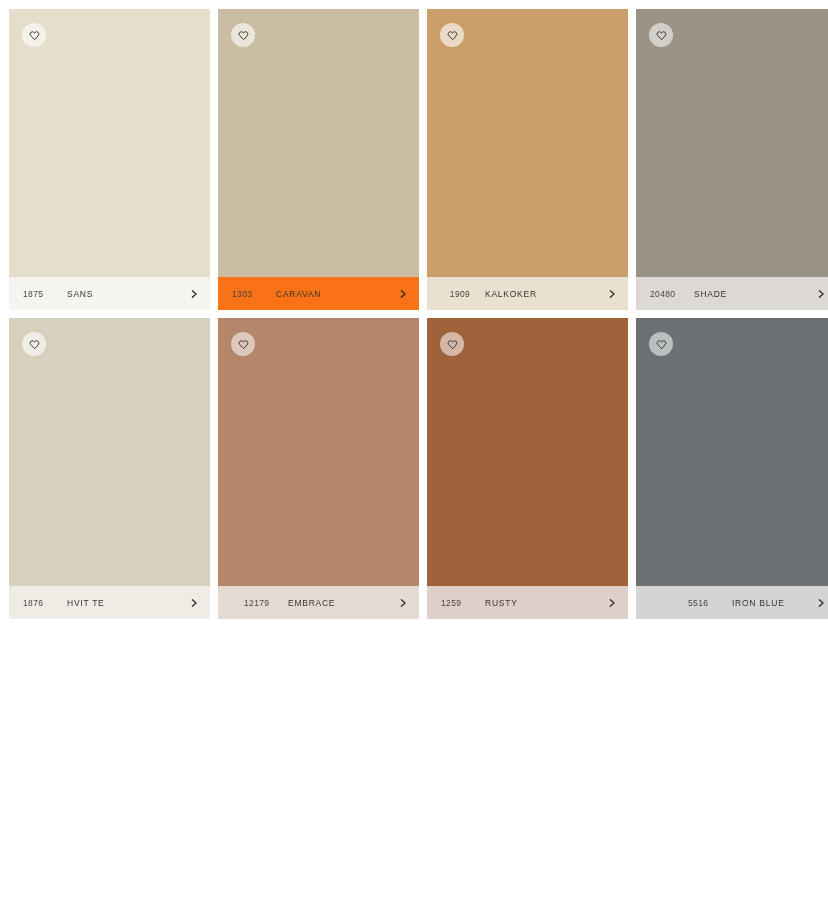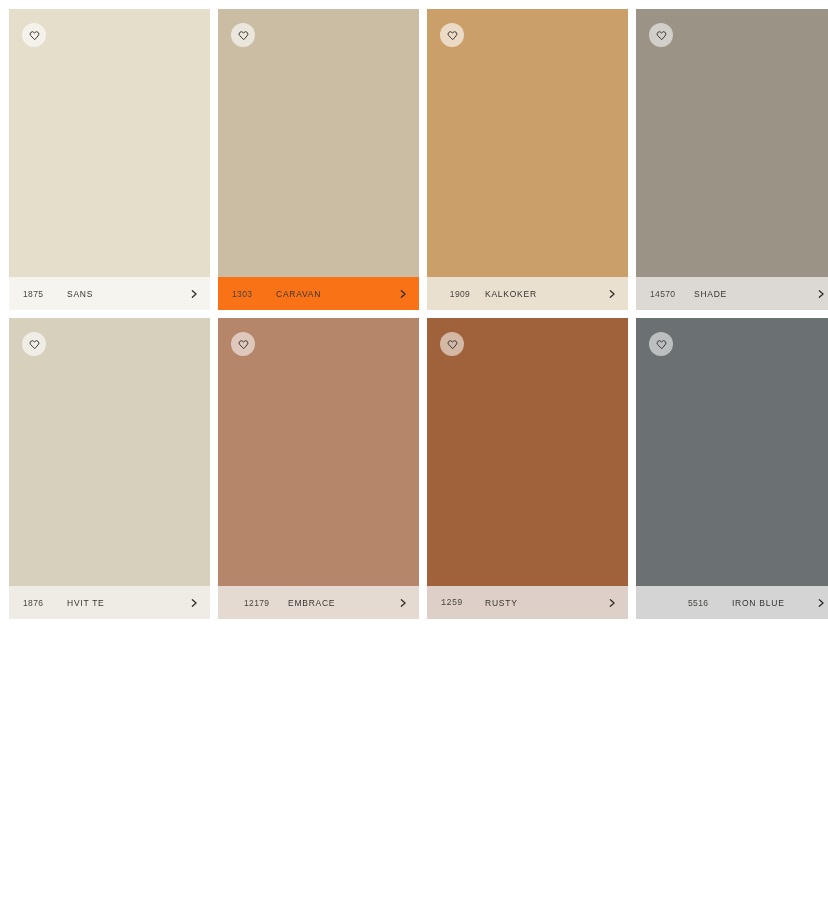--- a/index.html
+++ b/index.html
@@ -167,21 +167,21 @@
       <div class="swatch-color" style="background: rgb(156, 147, 135);">
         <button class="fav-button" style="background: rgba(255, 255, 255, 0.55);">
           <span>
             <svg viewBox="0 0 24 24" fill="none" stroke="#3a3632" stroke-width="2.1" stroke-linecap="round" stroke-linejoin="round">
               <path d="M12 20.5 3.8 12.4a5 5 0 0 1 7.1-7.05L12 6.4l1.1-1.05a5 5 0 0 1 7.1 7.05z"></path>
             </svg>
           </span>
         </button>
       </div>
       <div class="swatch-label" style="background: rgb(220, 216, 212);">
-        <span class="swatch-code" style="color: rgb(74, 69, 64);">14570</span>
+        <span class="swatch-code" style="color: rgb(74, 69, 64);">20480</span>
         <span class="swatch-name" style="color: rgb(54, 50, 46);">SHADE</span>
         <span class="chevron-icon">
           <svg viewBox="0 0 24 24" fill="none" stroke="#2e2a27" stroke-width="3" stroke-linecap="round" stroke-linejoin="round">
             <polyline points="8 4 17 12 8 20"></polyline>
           </svg>
         </span>
       </div>
     </div>
     <div class="swatch-card">
       <div class="swatch-color" style="background: rgb(215, 208, 189);">
@@ -227,21 +227,21 @@
       <div class="swatch-color" style="background: rgb(160, 98, 59);">
         <button class="fav-button" style="background: rgba(255, 255, 255, 0.55);">
           <span>
             <svg viewBox="0 0 24 24" fill="none" stroke="#3a3632" stroke-width="2.1" stroke-linecap="round" stroke-linejoin="round">
               <path d="M12 20.5 3.8 12.4a5 5 0 0 1 7.1-7.05L12 6.4l1.1-1.05a5 5 0 0 1 7.1 7.05z"></path>
             </svg>
           </span>
         </button>
       </div>
       <div class="swatch-label" style="background: rgb(222, 208, 200);">
-        <span class="swatch-code" style="color: rgb(74, 69, 64); font-family: Liberation Mono, monospace;">1259</span>
+        <span class="swatch-code" style="color: rgb(74, 69, 64);">1259</span>
         <span class="swatch-name" style="color: rgb(54, 50, 46);">RUSTY</span>
         <span class="chevron-icon">
           <svg viewBox="0 0 24 24" fill="none" stroke="#2e2a27" stroke-width="3" stroke-linecap="round" stroke-linejoin="round">
             <polyline points="8 4 17 12 8 20"></polyline>
           </svg>
         </span>
       </div>
     </div>
     <div class="swatch-card">
       <div class="swatch-color" style="background: rgb(107, 113, 115);">

